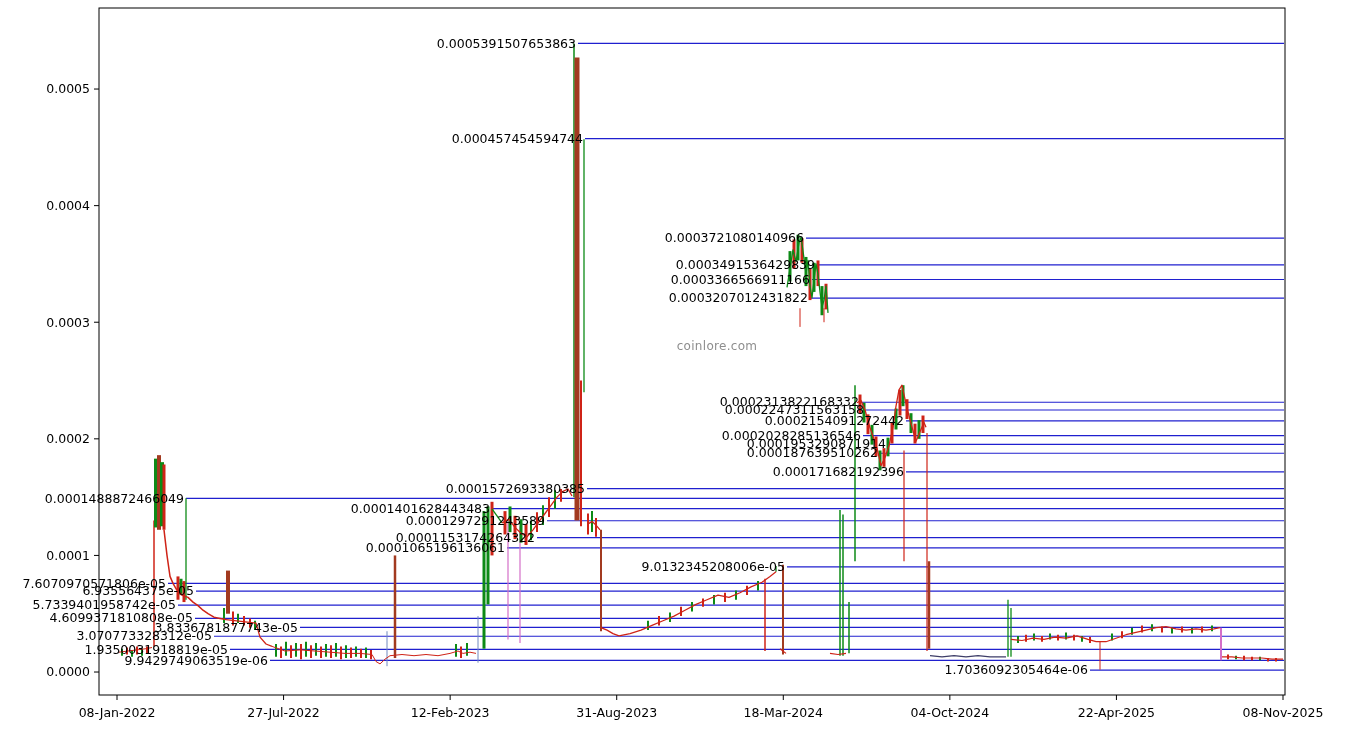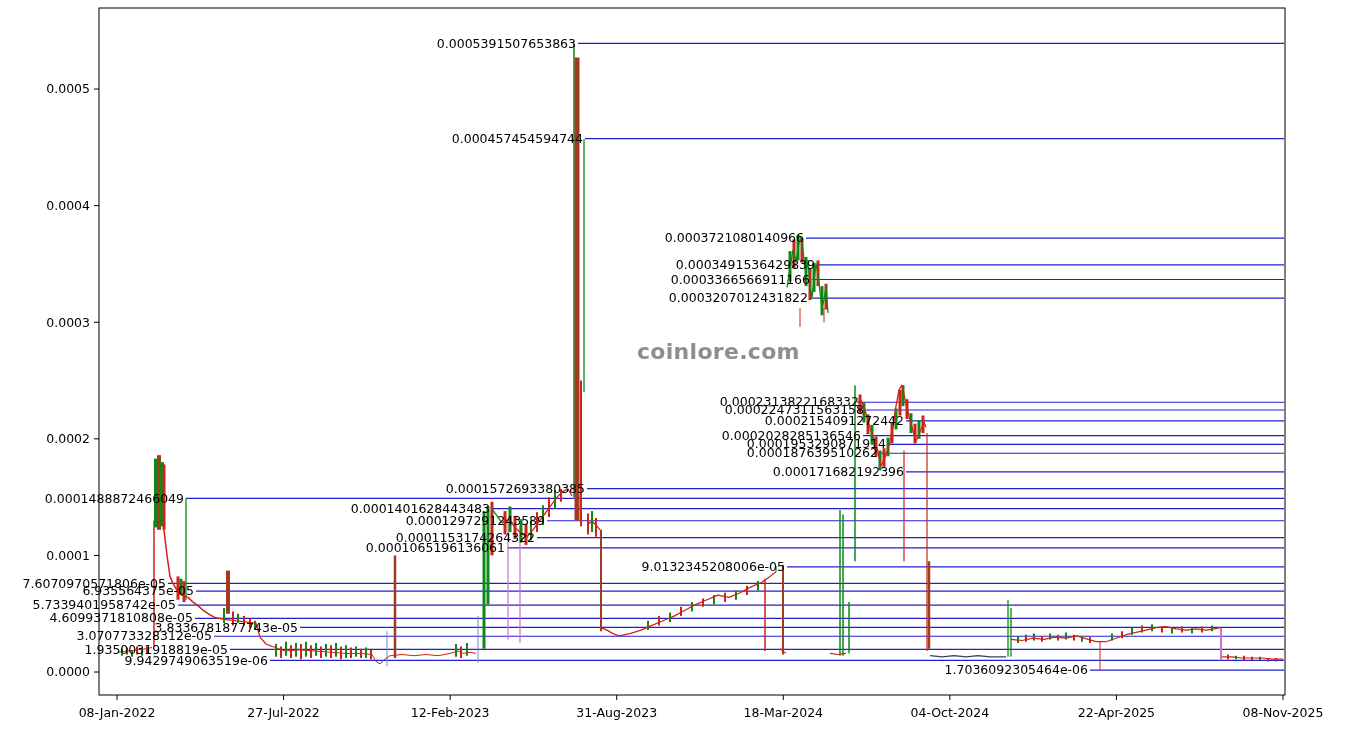--- a/index.html
+++ b/index.html
@@ -1,20 +1,20 @@
 <!DOCTYPE html>
 <html><head>
 <meta charset="utf-8">
 <style>
   html,body{margin:0;padding:0;background:#ffffff;}
   .figure{position:relative;width:1349px;height:736px;background:#ffffff;overflow:hidden;
           font-family:"DejaVu Sans","Liberation Sans",sans-serif;}
   svg{position:absolute;left:0;top:0;}
   .watermark{position:absolute;left:637px;top:339px;width:160px;text-align:center;
-             font-size:22px;color:#8e8e8e;letter-spacing:0.3px;font-weight:bold;}
+             font-size:12px;color:#8e8e8e;letter-spacing:0.3px;}
 </style>
 </head>
 <body>
 
 <div class="figure">
   <svg id="chart" width="1349" height="736" viewBox="0 0 1349 736">
       <line x1="94" y1="672.0300407331976" x2="99" y2="672.0300407331976" stroke="#000" stroke-width="1"></line>
       <text x="90" y="676.3300407331975" text-anchor="end" font-size="12.5px" font-family="&quot;DejaVu Sans&quot;,&quot;Liberation Sans&quot;,sans-serif" fill="#000000">0.0000</text>
       <line x1="94" y1="555.4312627291242" x2="99" y2="555.4312627291242" stroke="#000" stroke-width="1"></line>
       <text x="90" y="559.7312627291242" text-anchor="end" font-size="12.5px" font-family="&quot;DejaVu Sans&quot;,&quot;Liberation Sans&quot;,sans-serif" fill="#000000">0.0001</text>

